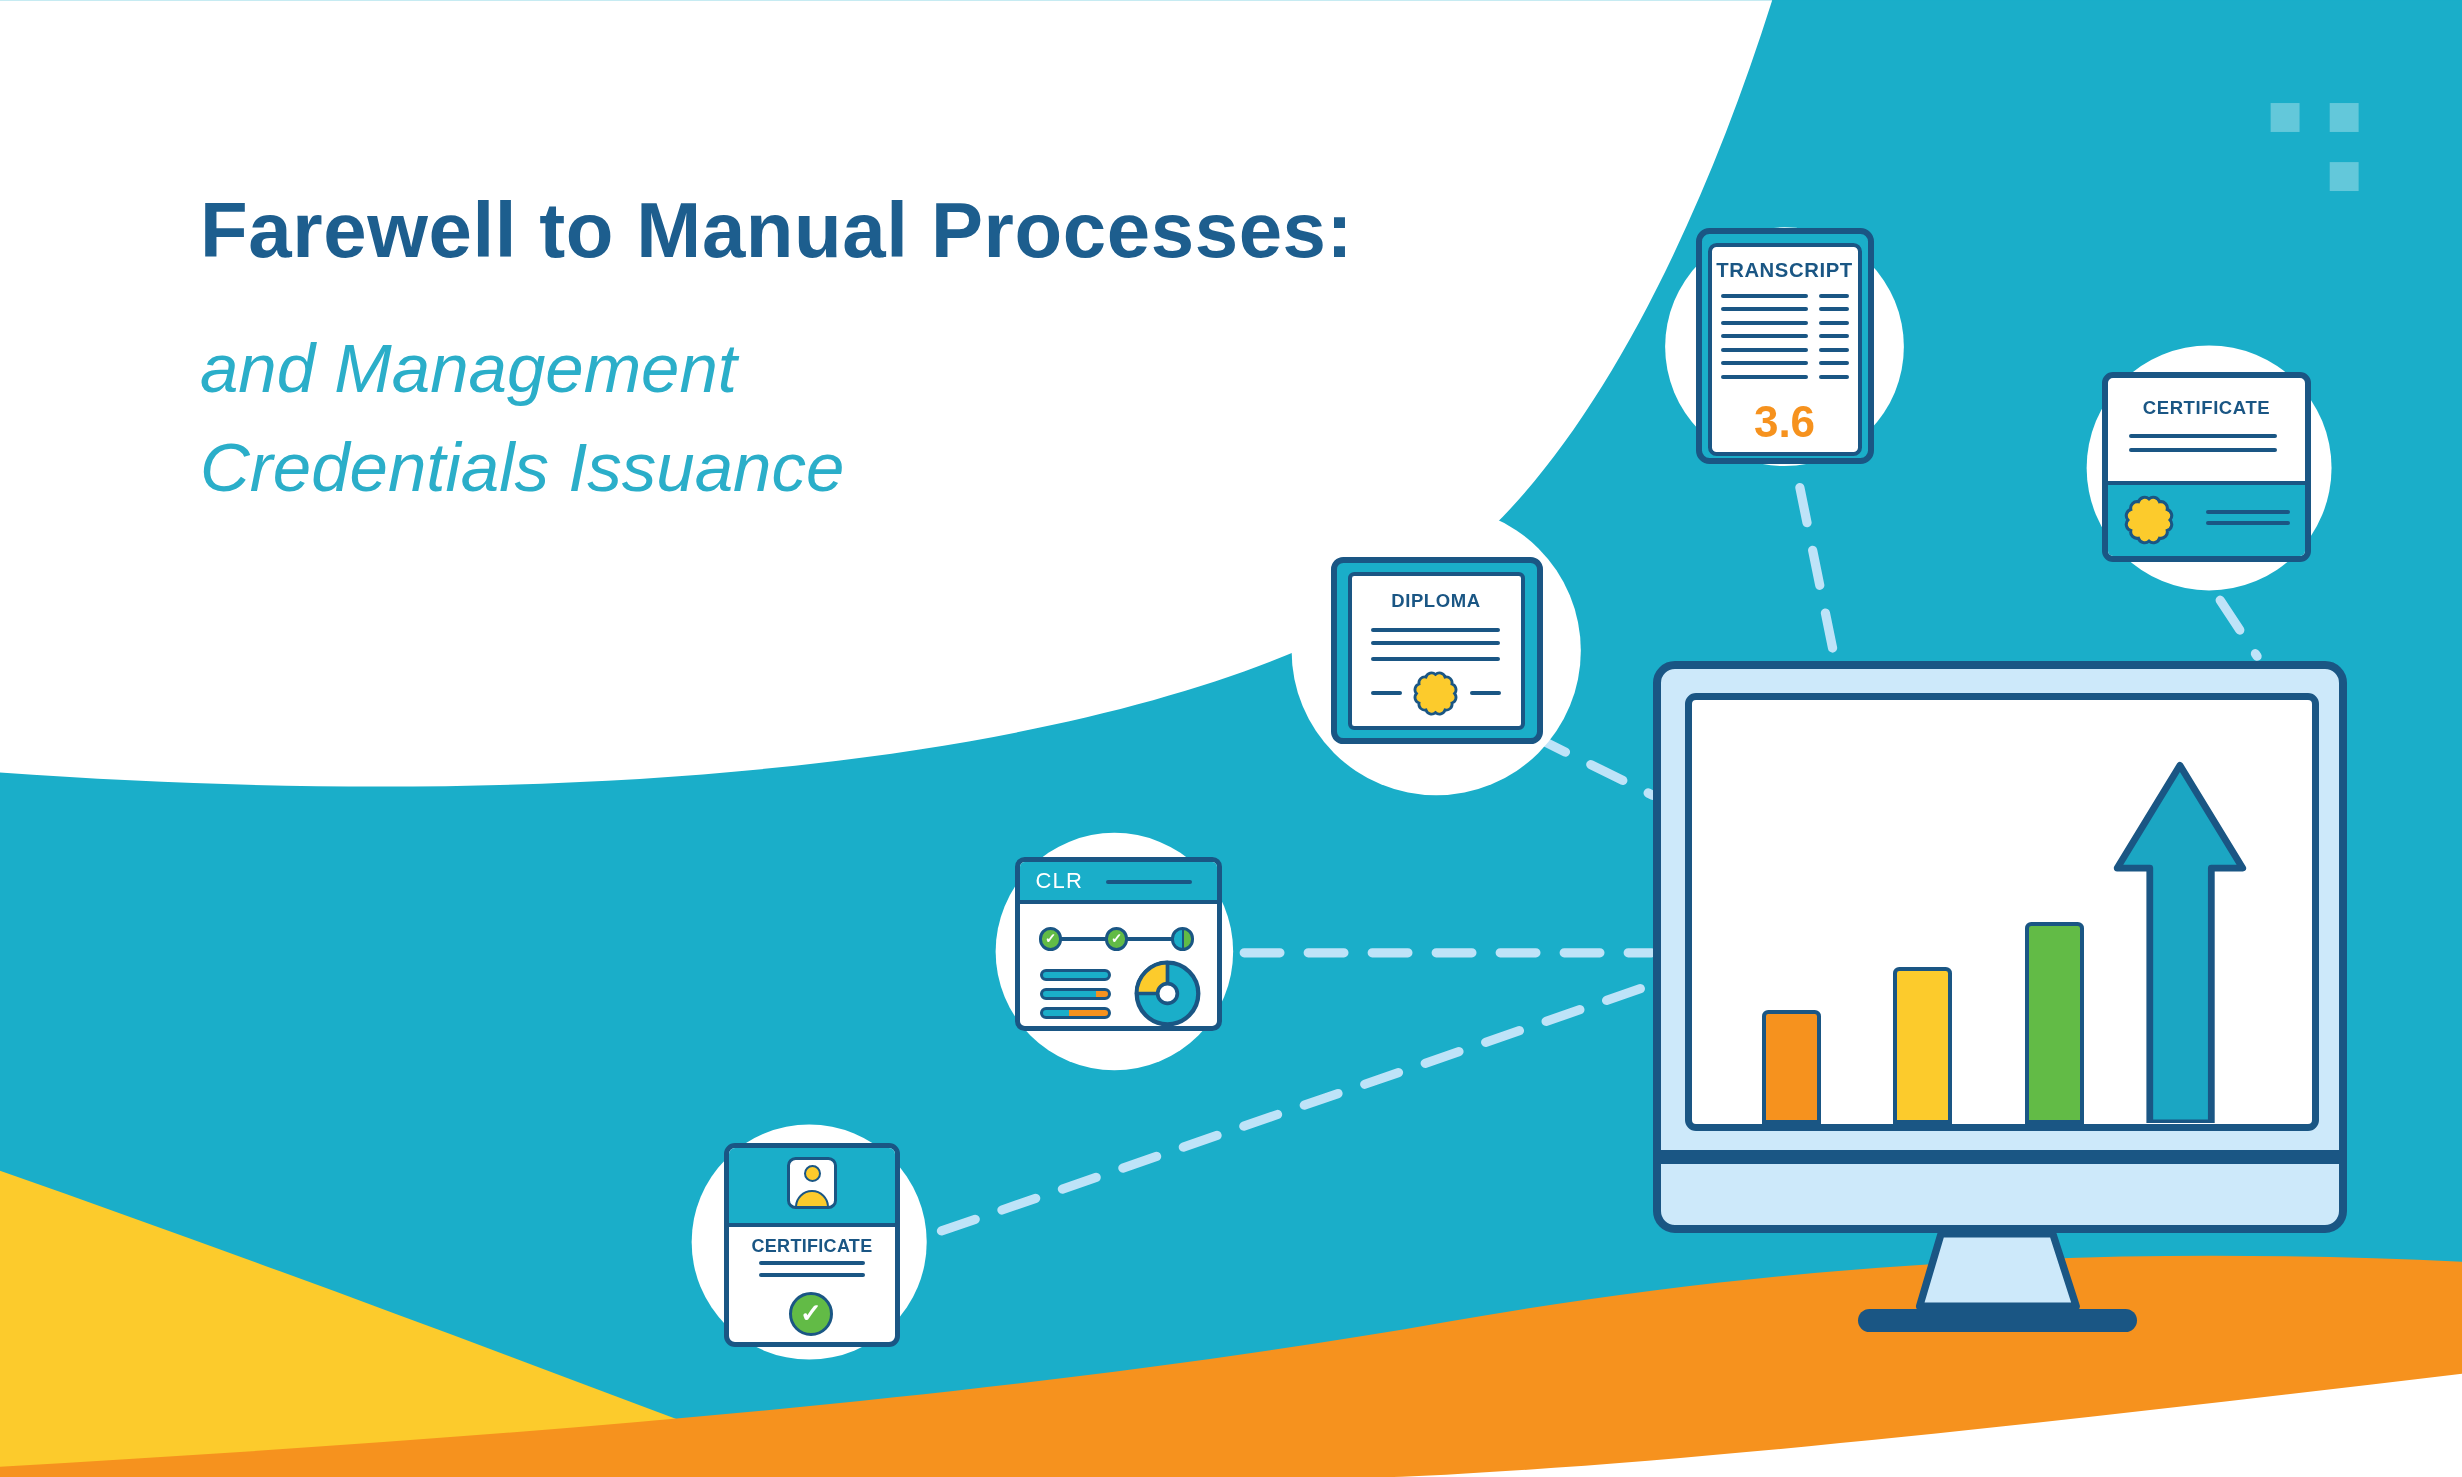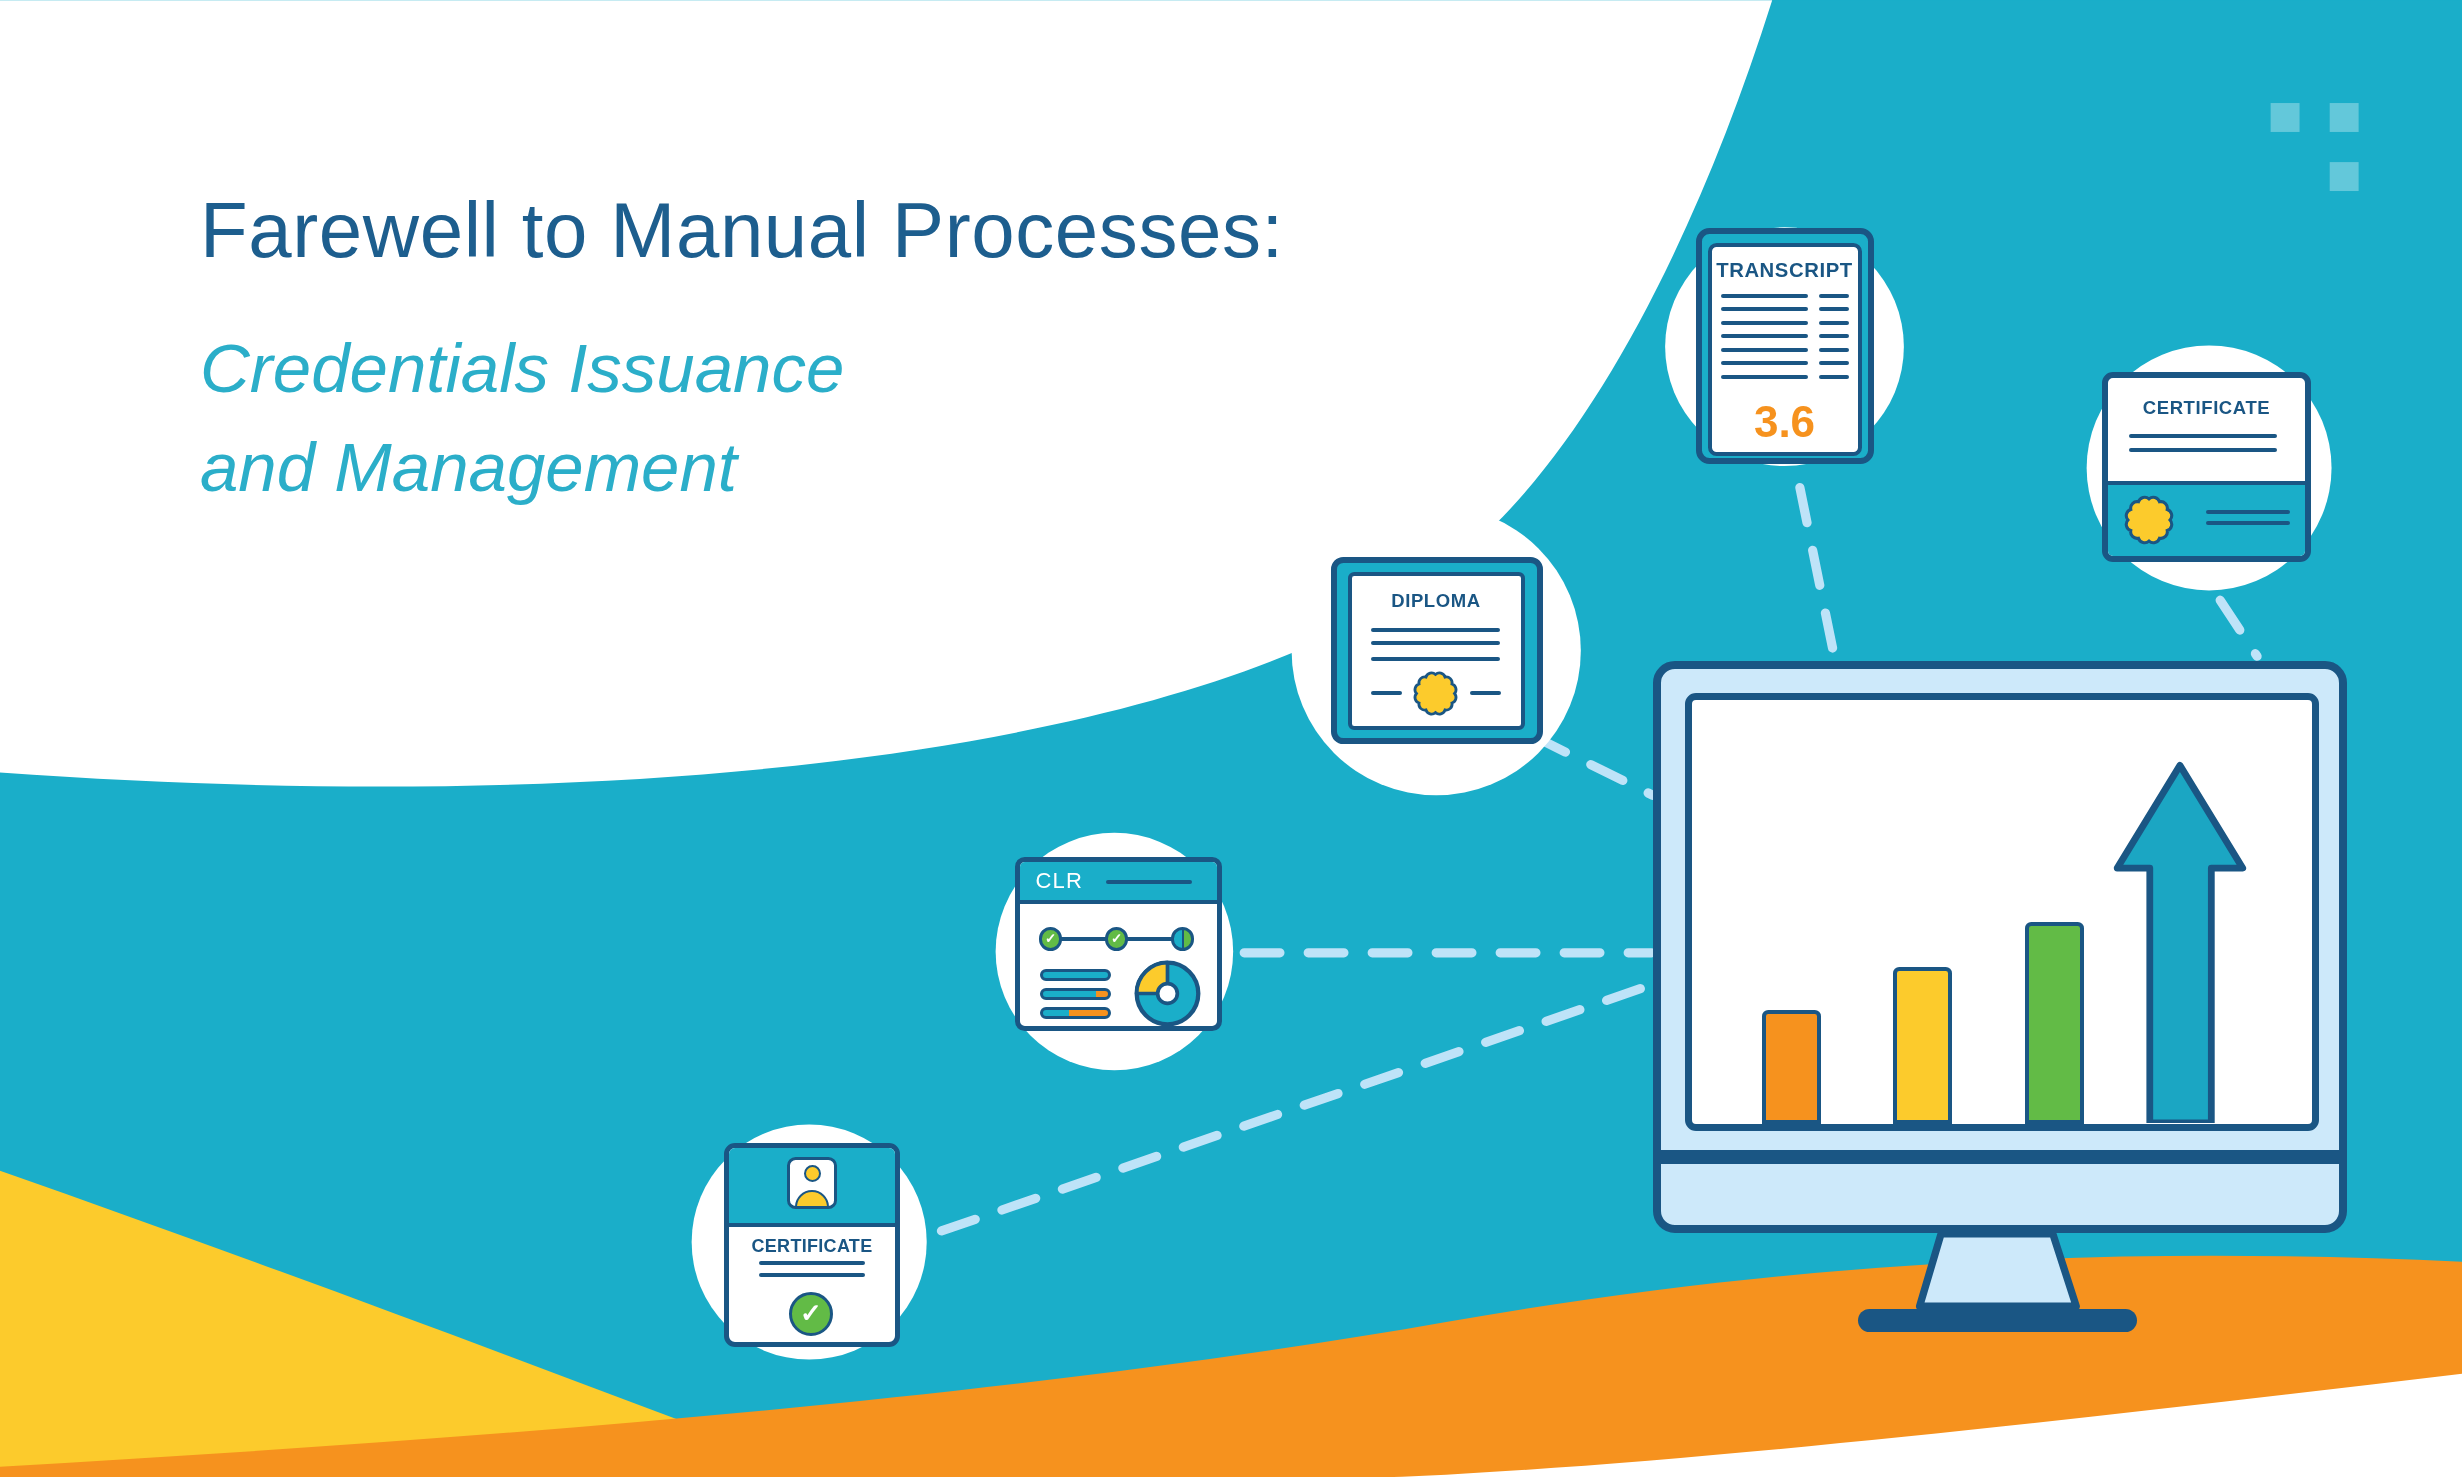--- a/index.html
+++ b/index.html
@@ -12,21 +12,21 @@
     --dash:#BEE3F8;
     --title:#1D5E8E;
     --sub:#2BAEC9;
   }
   *{box-sizing:border-box;margin:0;padding:0}
   body{font-family:"Liberation Sans",sans-serif;background:#fff}
   .stage{position:relative;width:2462px;height:1478px;overflow:hidden;background:var(--teal)}
   .bg{position:absolute;left:0;top:0}
   .abs{position:absolute}
 
-  .title{left:200px;top:185px;font-size:78px;font-weight:400;color:var(--title);letter-spacing:0.6px;white-space:nowrap}
+  .title{left:200px;top:185px;font-size:78px;font-weight:700;color:var(--title);letter-spacing:0.6px;white-space:nowrap}
   .subtitle{left:200px;top:320px;font-size:69px;font-style:italic;color:var(--sub);line-height:1.43;white-space:nowrap}
 
   .card{position:absolute;border:6.2px solid var(--dark);border-radius:13.5px}
   .line{position:absolute;background:var(--dark);border-radius:3.1px}
 
   
   .transcript{left:1696px;top:228px;width:178px;height:236px;background:var(--teal)}
   .transcript .panel{position:absolute;left:5.5px;top:9.2px;width:154px;height:213px;background:#fff;border:4.9px solid var(--dark);border-radius:8.6px}
   .transcript .label{position:absolute;left:0;right:0;top:12.3px;text-align:center;font-size:20.3px;font-weight:700;color:var(--dark);letter-spacing:0.6px}
   .trow{position:absolute;left:9.8px;right:8.6px;height:4.3px}
@@ -102,22 +102,22 @@
 
     <g fill="rgba(255,255,255,0.32)">
       <rect x="3690" y="167" width="47" height="47"></rect>
       <rect x="3786" y="167" width="47" height="47"></rect>
       <rect x="3786" y="263" width="47" height="47"></rect>
     </g>
   </svg>
 
   <div class="abs title">Farewell to Manual Processes:</div>
   <div class="abs subtitle">
+    <div>and Management</div>
     <div>Credentials Issuance</div>
-    <div>and Management</div>
   </div>
 
   <div class="card transcript">
     <div class="panel">
       <div class="label">TRANSCRIPT</div>
       <div class="trow" style="top:47px">
           <span class="l"></span>
           <span class="r"></span>
         </div>
       <div class="trow" style="top:60px">

